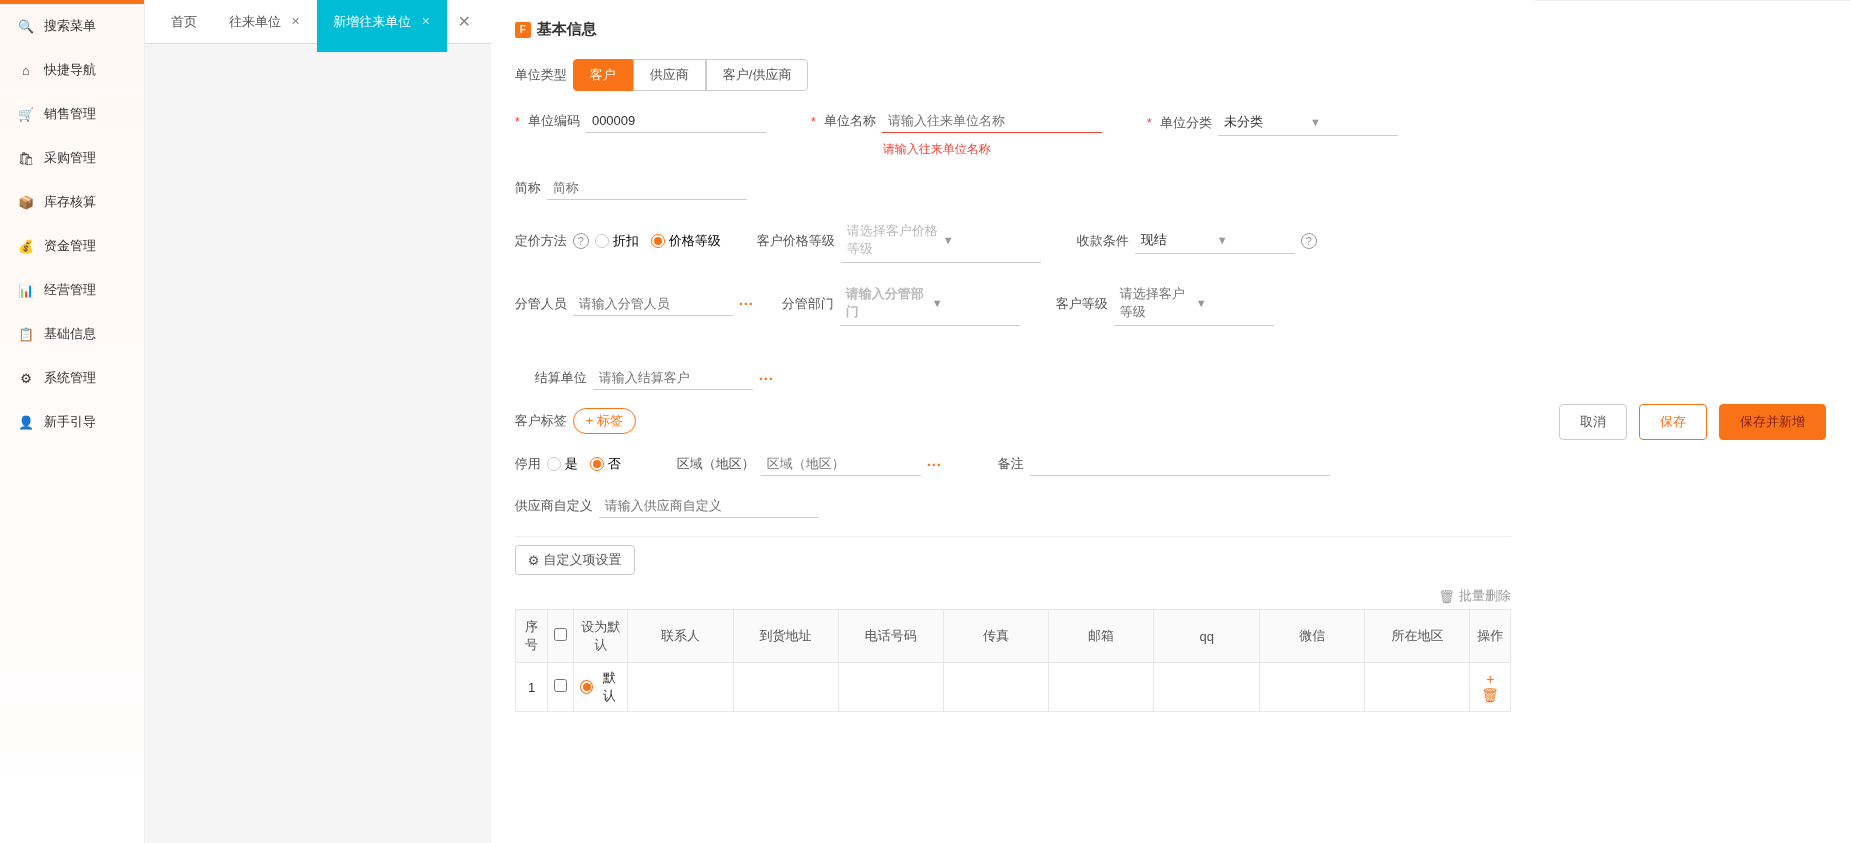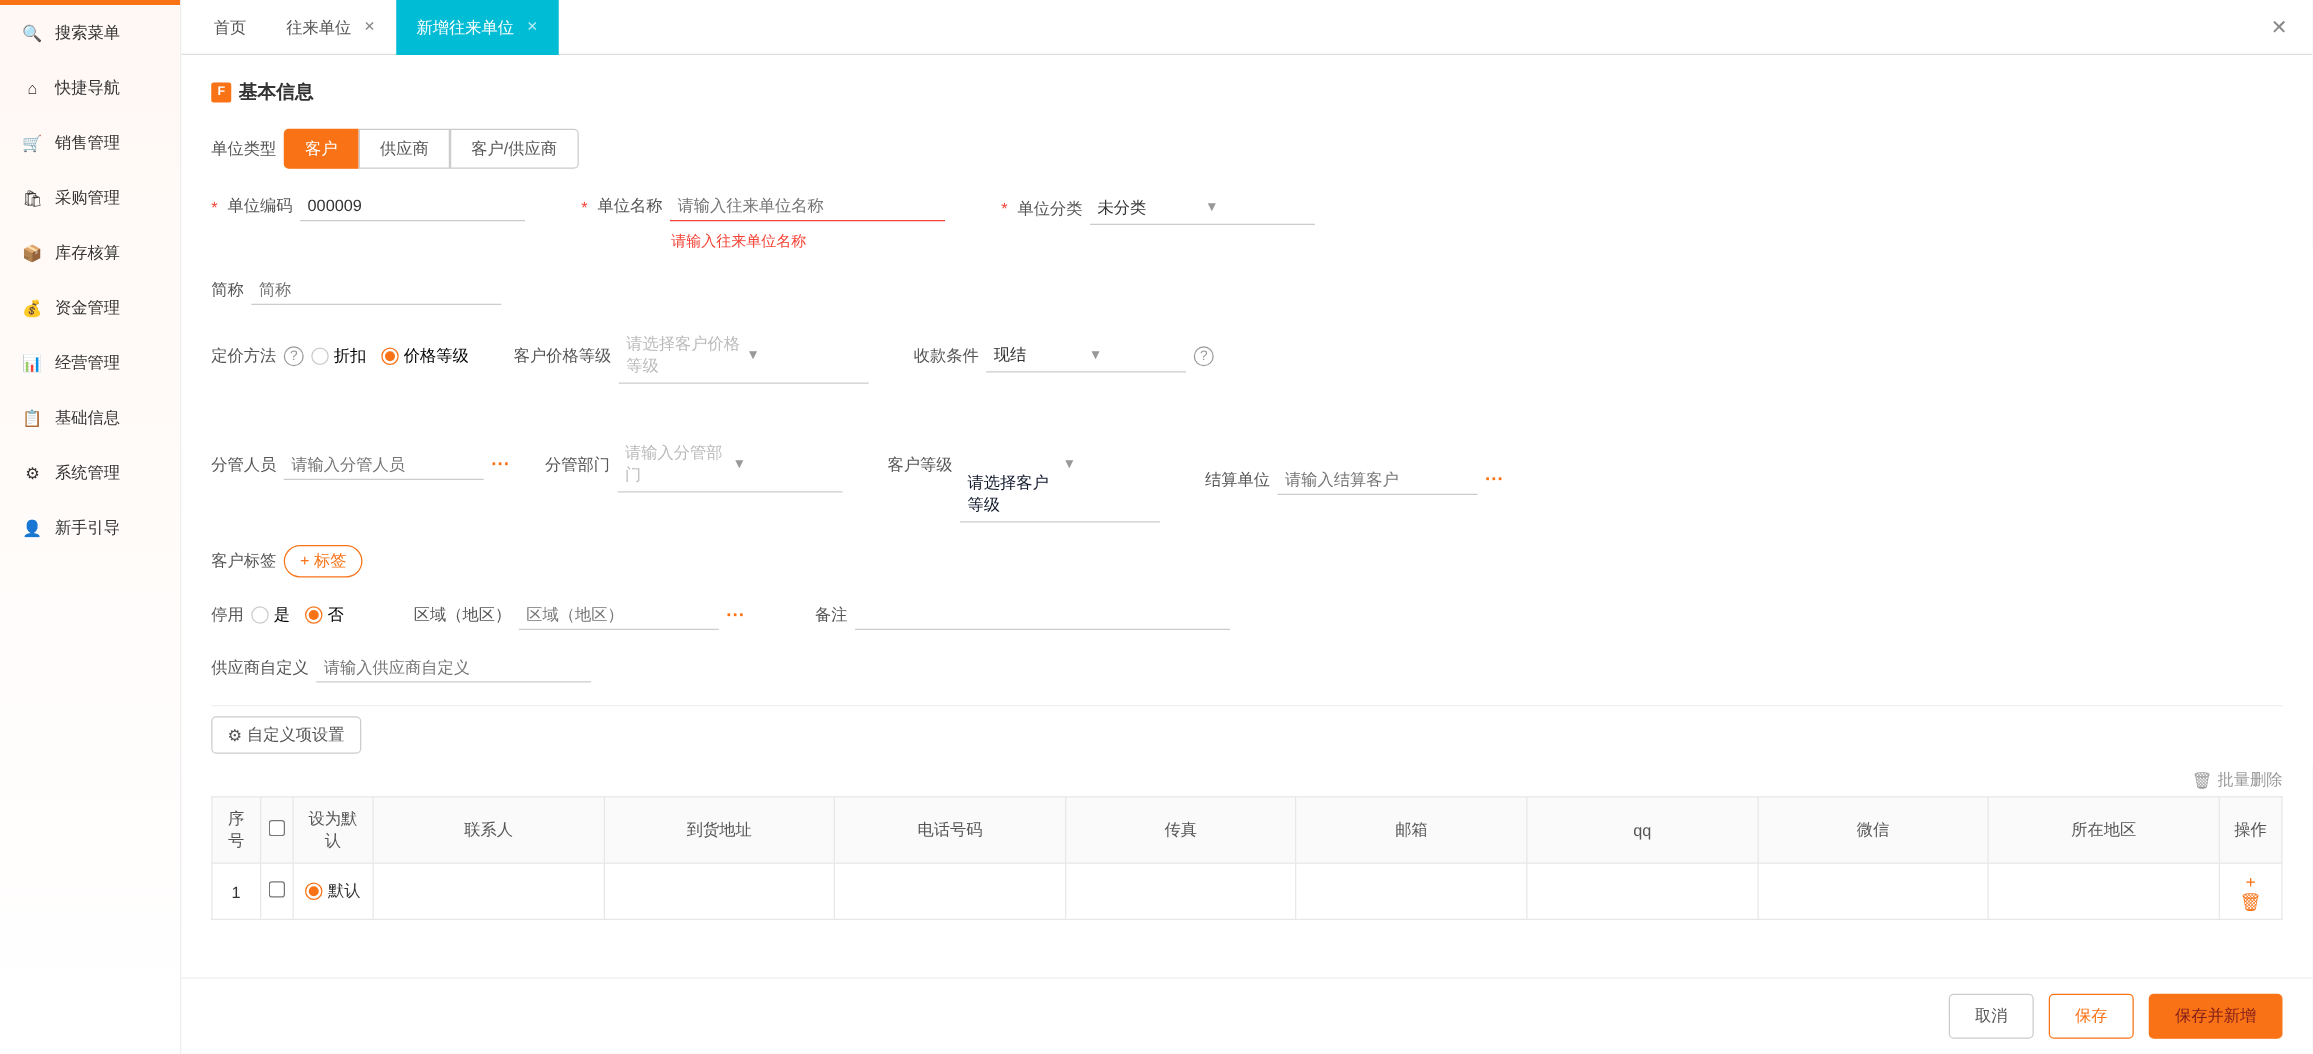--- a/index.html
+++ b/index.html
@@ -26,21 +26,21 @@
       color: #333;
       gap: 8px;
     }
     .sidebar-item .icon { width: 20px; height: 20px; display: flex; align-items: center; justify-content: center; }
     .sidebar-item span.label { font-size: 13px; }
 
     
     .main {
       flex: 1;
       display: flex;
-      flex-direction: column;
+      flex-direction: row;
       overflow: hidden;
     }
 
     
     .tab-bar {
       display: flex;
       align-items: center;
       background: #fff;
       border-bottom: 1px solid #ddd;
       height: 44px;
@@ -525,30 +525,30 @@
     <div class="form-row">
 
       <div class="form-field">
         <span class="form-label">分管人员</span>
         <input type="text" class="form-input" style="width: 160px;" placeholder="请输入分管人员">
         <span class="more-btn">···</span>
       </div>
 
       <div class="form-field" style="margin-left: 12px;">
         <span class="form-label">分管部门</span>
-        <div class="form-select" style="width:180px;">
+        <div class="form-select" style="width:180px;font-weight:bold;">
           <span style="color:#bbb;">请输入分管部门</span>
           <span class="chevron">▼</span>
         </div>
       </div>
 
       <div class="form-field" style="margin-left: 20px;">
         <span class="form-label">客户等级</span>
         <div class="form-select" style="width:160px;">
-          <span style="color:#0f172a;margin-top:48px;">请选择客户等级</span>
+          <span style="color:#737373;">请选择客户等级</span>
           <span class="chevron">▼</span>
         </div>
       </div>
 
       <div class="form-field" style="margin-left: 20px; margin-top: 24px;">
         <span class="form-label">结算单位</span>
         <input type="text" class="form-input" style="width: 160px;" placeholder="请输入结算客户">
         <span class="more-btn">···</span>
       </div>
     </div>

